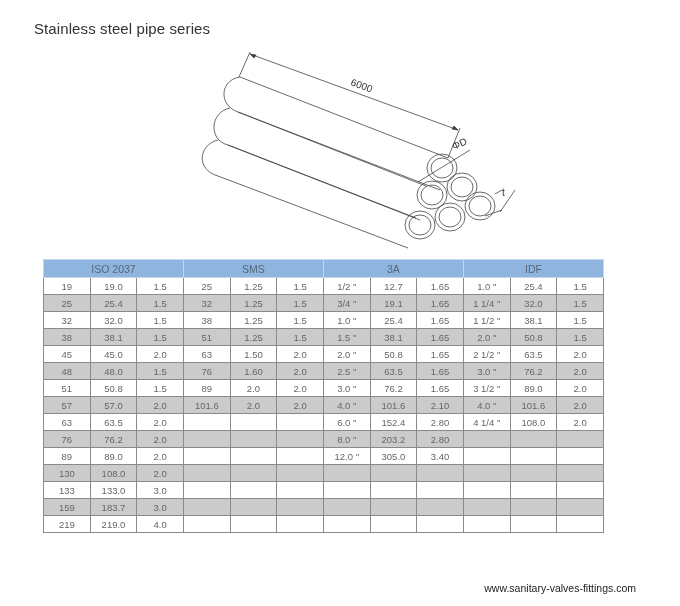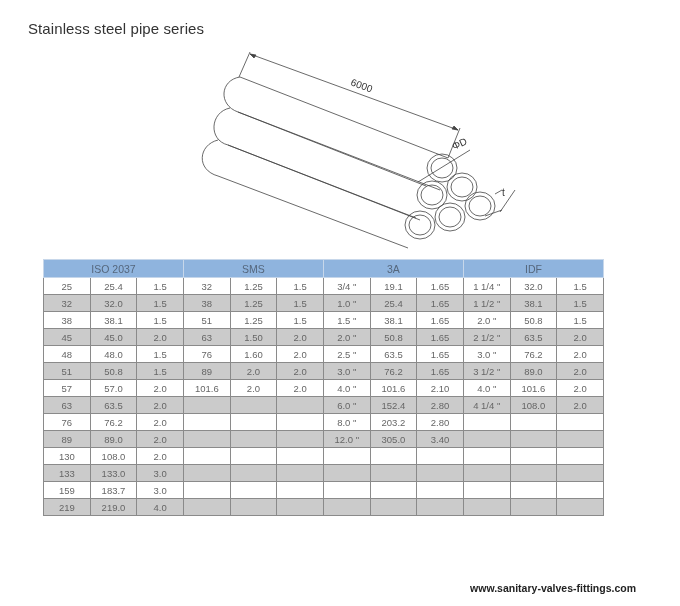--- a/index.html
+++ b/index.html
@@ -1,27 +1,27 @@
 <!DOCTYPE html>
 <html><head>
 <meta charset="utf-8">
 <style>
   html, body { margin:0; padding:0; background:#ffffff; }
   body { width:680px; height:606px; position:relative; overflow:hidden; font-family:"Liberation Sans", sans-serif; color:#555; }
-  .title { position:absolute; left:28px; top:20px; font-size:15px; color:#333; letter-spacing:0.1px; }
+  .title { position:absolute; left:34px; top:20px; font-size:15px; color:#333; letter-spacing:0.1px; }
   .drawing { position:absolute; left:190px; top:50px; width:340px; height:200px; }
   table.spec { position:absolute; left:43px; top:259px; border-collapse:collapse; width:561px; table-layout:fixed; font-size:9.5px; }
   table.spec td, table.spec th { border:1px solid #8a8a8a; text-align:center; padding:0; height:16px; font-weight:normal; color:#666; }
   table.spec thead th { background:#8fb4de; color:#55677d; font-size:10.5px; }
   table.spec thead tr.group th { height:17px; border-bottom:1px solid #c5d6ea; }
   table.spec thead tr.cols th { height:16px; }
   table.spec thead th { border-color:#c7d7ea; }
   table.spec tbody tr:nth-child(even) td { background:#cbcbcb; }
   table.spec tbody tr:nth-child(odd) td { background:#ffffff; }
-  .footer { position:absolute; right:44px; top:582px; font-size:10.5px; font-weight:bold; color:#222; }
+  .footer { position:absolute; right:44px; top:582px; font-size:10.5px; font-weight:normal; color:#222; }
 </style>
 </head>
 <body>
 
 <div class="title">Stainless steel pipe series</div>
 
 <svg class="drawing" viewBox="0 0 340 200" xmlns="http://www.w3.org/2000/svg" fill="none" stroke="#444" stroke-width="0.8">
 
   <path d="M50,27 C30,30 28,55 48,62 L250,140"></path>
   <path d="M50,27 L258,108"></path>
@@ -66,20 +66,34 @@
   <thead>
     <tr class="group">
       <th colspan="3">ISO  2037</th>
       <th colspan="3">SMS</th>
       <th colspan="3">3A</th>
       <th colspan="3">IDF</th>
     </tr>
   </thead>
   <tbody id="tbody">
       <tr>
+        <td>19</td>
+        <td>19.0</td>
+        <td>1.5</td>
+        <td>25</td>
+        <td>1.25</td>
+        <td>1.5</td>
+        <td>1/2 "</td>
+        <td>12.7</td>
+        <td>1.65</td>
+        <td>1.0 "</td>
+        <td>25.4</td>
+        <td>1.5</td>
+      </tr>
+      <tr>
         <td>25</td>
         <td>25.4</td>
         <td>1.5</td>
         <td>32</td>
         <td>1.25</td>
         <td>1.5</td>
         <td>3/4 "</td>
         <td>19.1</td>
         <td>1.65</td>
         <td>1 1/4 "</td>

